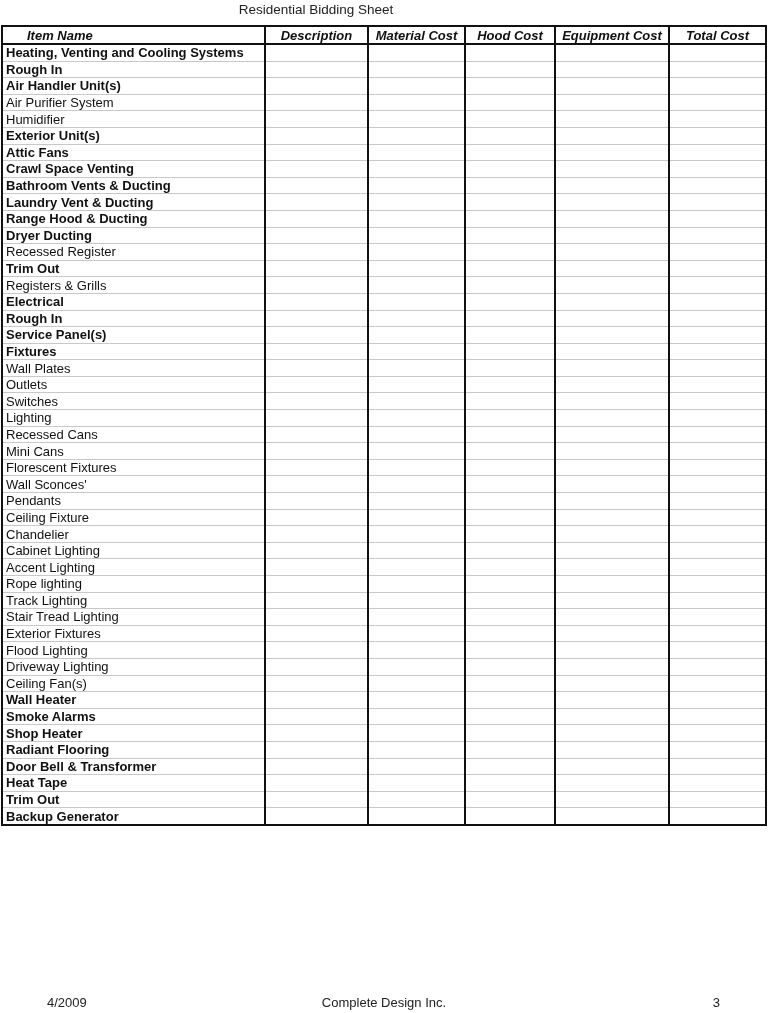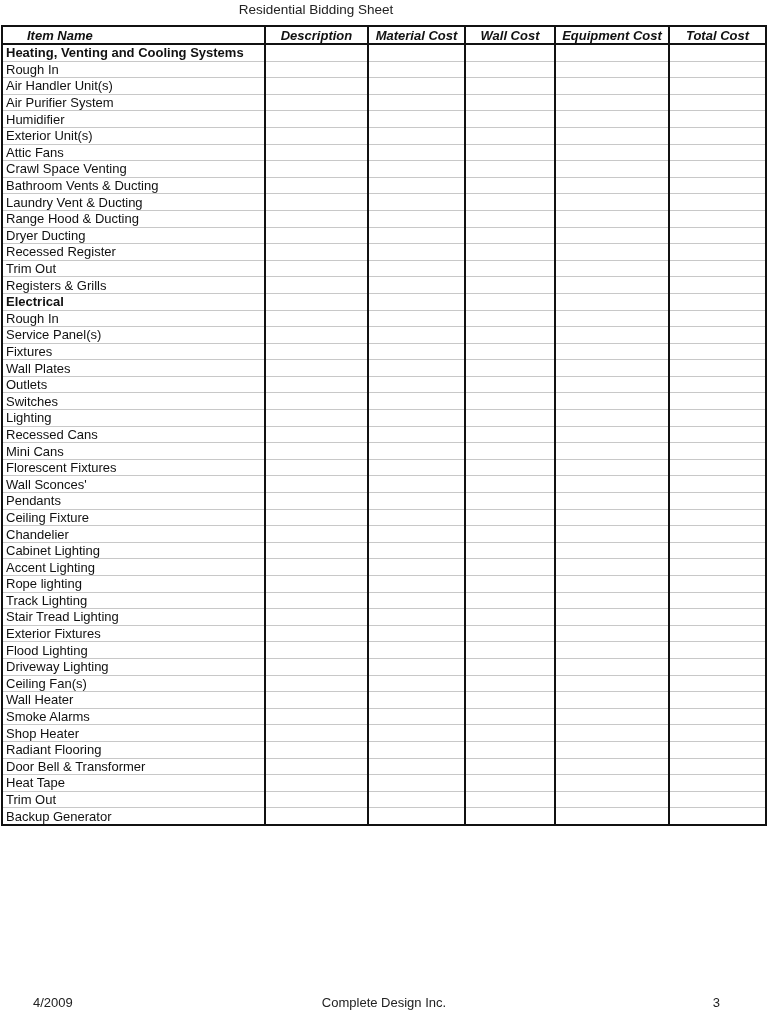--- a/index.html
+++ b/index.html
@@ -15,25 +15,25 @@
                      border-right:2px solid #111; text-align:center;
                      white-space:nowrap; line-height:15px; }
     table.sheet th.first { text-align:left;padding-left:24px; }
     table.sheet th:last-child { border-right:none; }
     table.sheet td { height:15.6px; padding:0 3px; font-size:13px; line-height:15px;
                      border-bottom:1px solid #c8c8c8; border-right:2px solid #111;
                      white-space:nowrap; overflow:hidden; }
     table.sheet td:last-child { border-right:none; }
     table.sheet tr:last-child td { border-bottom:none; }
     td.lvl0 { font-weight:bold; padding-left:4px; }
-    td.lvl1 { padding-left:30px; }
+    td.lvl1 { padding-left:30px;font-weight:bold; }
     td.lvl2 { padding-left:55px; }
     td.lvl3 { padding-left:79px;margin-top:16px; }
     .footer { position:absolute; top:995px; font-size:13px; color:#222; }
-    .f-left { left:33px; }
+    .f-left { left:47px; }
     .f-center { left:0; width:768px; text-align:center; }
     .f-right { right:48px; }
   </style>
 </head>
 <body>
 
 <div class="title">Residential Bidding Sheet</div>
 
 <table class="sheet">
   <colgroup>
@@ -42,21 +42,21 @@
     <col style="width:97px">
     <col style="width:90px">
     <col style="width:114px">
     <col style="width:97px">
   </colgroup>
   <thead>
     <tr>
       <th class="first">Item Name</th>
       <th>Description</th>
       <th>Material Cost</th>
-      <th>Wall Cost</th>
+      <th>Hood Cost</th>
       <th>Equipment Cost</th>
       <th>Total Cost</th>
     </tr>
   </thead>
   <tbody id="sheet-body">
       <tr>
         <td class="lvl0">Heating, Venting and Cooling Systems</td>
         <td></td>
         <td></td>
         <td></td>

